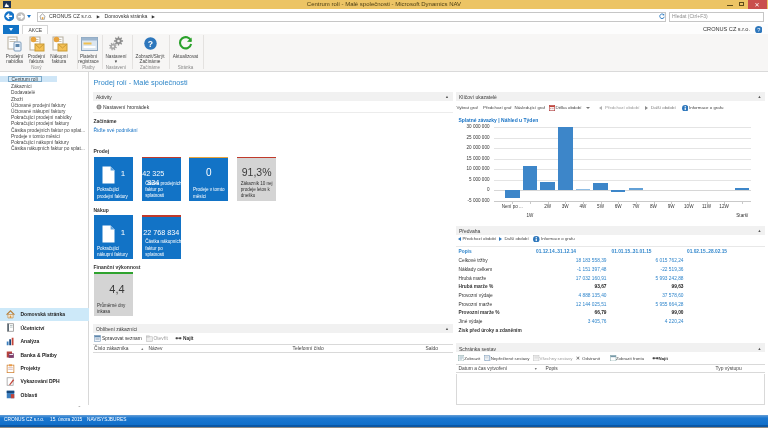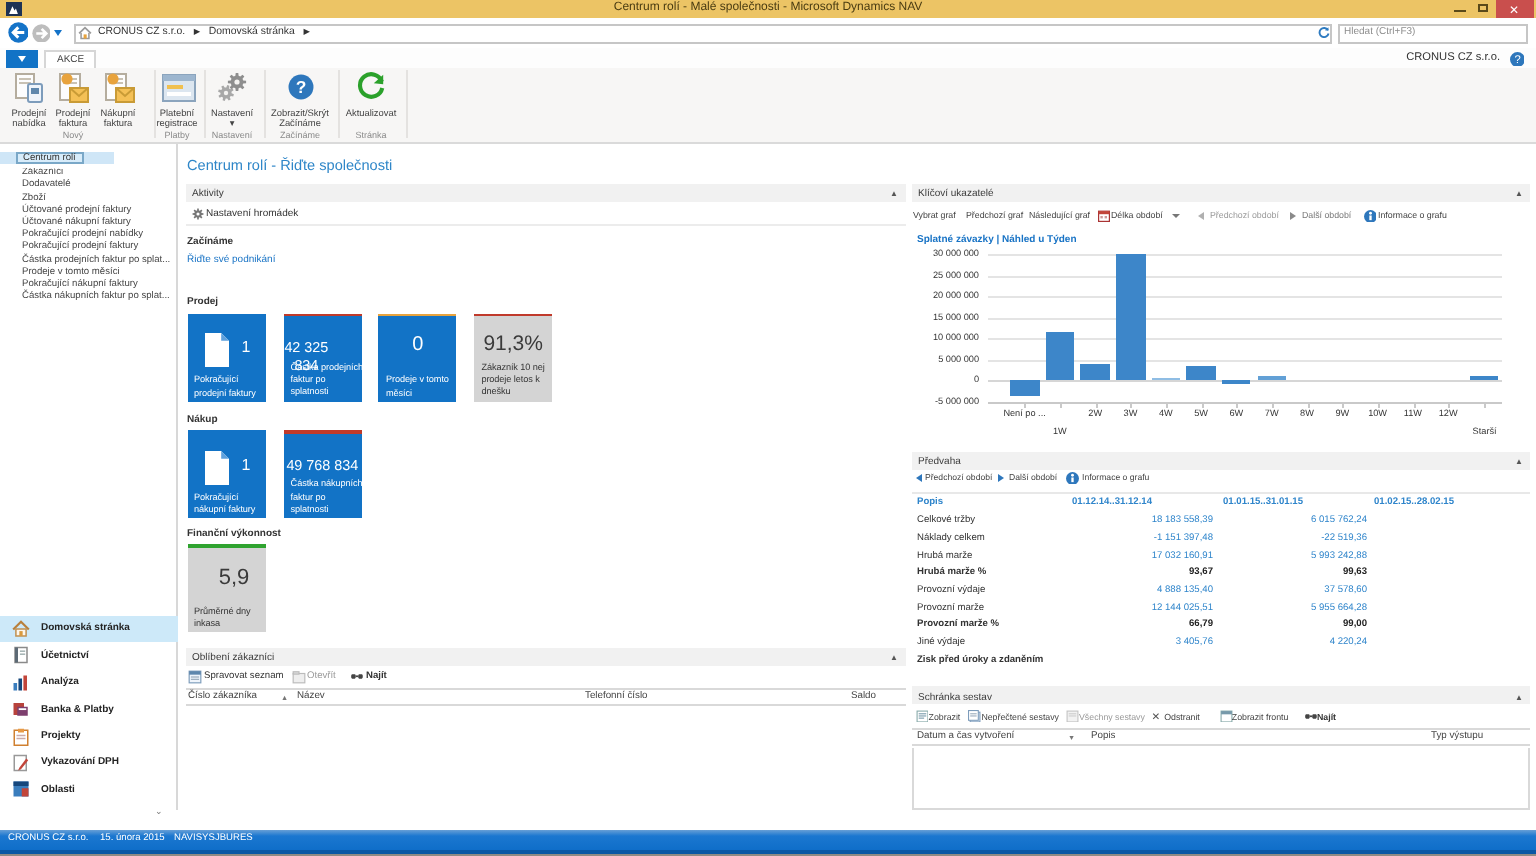--- a/index.html
+++ b/index.html
@@ -186,21 +186,21 @@
       <svg class="abs" style="left:5.5px;top:390.4px;" width="9" height="9" viewBox="0 0 12 12">
           <rect x="1" y="1" width="10" height="10" fill="#3a7dbd"></rect>
           <rect x="1" y="1" width="10" height="3" fill="#16477c"></rect>
           <rect x="6.5" y="5.5" width="4.5" height="5.5" fill="#c2453a"></rect>
         </svg>
     </div>
     <div class="abs" style="left:77.5px;top:402.5px;font-size:4.5px;color:#777;">⌄</div>
   </div>
 
   <div id="main">
-    <div class="abs" style="left:93.5px;top:78px;font-size:7.3px;color:#2e86c8;">Centrum rolí - Řiďte společnosti</div>
+    <div class="abs" style="left:93.5px;top:78px;font-size:7.3px;color:#2e86c8;">Prodej rolí - Malé společnosti</div>
 
     <div class="bar" style="left:92.5px;top:91.5px;width:360px;height:9px;">
         <span class="t">Aktivity</span>
         <span class="arr">▲</span>
       </div>
     <svg class="abs" style="left:95.5px;top:103.5px;" width="6" height="6" viewBox="0 0 10 10">
         <path fill="#777" d="M9.55 4.35 L9.55 5.65 L8.00 5.77 L7.67 6.58 L8.68 7.76 L7.76 8.68 L6.58 7.67 L5.77 8.00 L5.65 9.55 L4.35 9.55 L4.23 8.00 L3.42 7.67 L2.24 8.68 L1.32 7.76 L2.33 6.58 L2.00 5.77 L0.45 5.65 L0.45 4.35 L2.00 4.23 L2.33 3.42 L1.32 2.24 L2.24 1.32 L3.42 2.33 L4.23 2.00 L4.35 0.45 L5.65 0.45 L5.77 2.00 L6.58 2.33 L7.76 1.32 L8.68 2.24 L7.67 3.42 L8.00 4.23 Z"></path>
         <circle cx="5" cy="5" r="1.3" fill="#fff"></circle>
       </svg>
     <div class="lbl" style="left:103px;top:103.8px;">Nastavení hromádek</div>
@@ -237,27 +237,27 @@
     <div class="abs" style="left:94px;top:215px;width:39px;height:44.3px;background:#1273c6;"></div>
     <svg class="abs" style="left:101.8px;top:224.5px;" width="13" height="18" viewBox="0 0 13 18">
         <path d="M0.5 0.5 L8.6 0.5 L12.5 4.4 L12.5 17.5 L0.5 17.5 Z" fill="#fff"></path>
         <path d="M8.6 0.5 L8.6 4.4 L12.5 4.4 Z" fill="#5ea1dd"></path>
       </svg>
     <div class="abs" style="left:118.5px;top:227.5px;width:9px;text-align:center;font-size:8px;color:#fff;">1</div>
     <div class="abs" style="left:97px;top:245.7px;font-size:4.6px;color:#fff;white-space:nowrap;line-height:6.4px;letter-spacing:-0.05px;">Pokračující<br>nákupní faktury</div>
 
     <div class="abs" style="left:141.7px;top:215px;width:39px;height:44.3px;background:#1273c6;"></div>
     <div class="abs" style="left:141.7px;top:215px;width:39px;height:1.8px;background:#c03a2b;"></div>
-    <div class="abs" style="left:141.7px;top:227.8px;width:39px;text-align:center;font-size:7.2px;color:#fff;">49 768 834</div>
+    <div class="abs" style="left:141.7px;top:227.8px;width:39px;text-align:center;font-size:7.2px;color:#fff;">22 768 834</div>
     <div class="abs" style="left:145.3px;top:239.1px;font-size:4.6px;color:#fff;white-space:nowrap;line-height:6.4px;letter-spacing:-0.05px;">Částka nákupních<br>faktur po<br>splatnosti</div>
 
     <div class="lbl bold" style="left:93.5px;top:263.8px;">Finanční výkonnost</div>
     <div class="abs" style="left:94px;top:272px;width:39px;height:44.3px;background:#d4d4d4;"></div>
     <div class="abs" style="left:94px;top:272px;width:39px;height:1.8px;background:#2fa32f;"></div>
-    <div class="abs" style="left:96px;top:282.8px;width:42px;text-align:center;font-size:11px;color:#3a3a3a;">5,9</div>
+    <div class="abs" style="left:96px;top:282.8px;width:42px;text-align:center;font-size:11px;color:#3a3a3a;">4,4</div>
     <div class="abs" style="left:97px;top:302.9px;font-size:4.6px;color:#333;white-space:nowrap;line-height:6.4px;letter-spacing:-0.05px;">Průměrné dny<br>inkasa</div>
 
     <div class="bar" style="left:92.5px;top:323.5px;width:360px;height:9px;">
         <span class="t">Oblíbení zákazníci</span>
         <span class="arr">▲</span>
       </div>
     <svg class="abs" style="left:94px;top:334.8px;" width="7" height="7" viewBox="0 0 12 12">
         <rect x="1" y="1" width="10" height="10" fill="#eef4fb" stroke="#7d9cbb"></rect>
         <rect x="1" y="1" width="10" height="3" fill="#5e87ad"></rect>
         <rect x="2.5" y="5.5" width="7" height="1" fill="#9ab"></rect>

